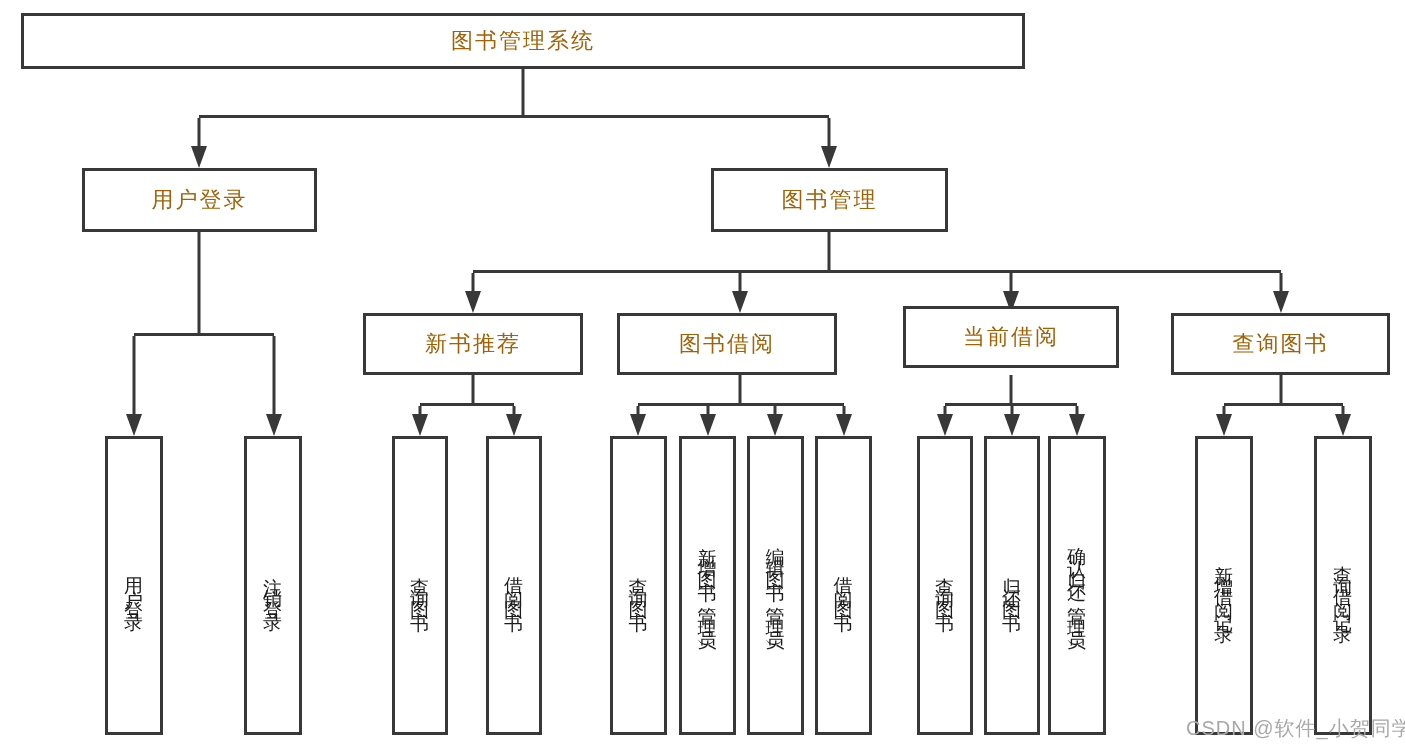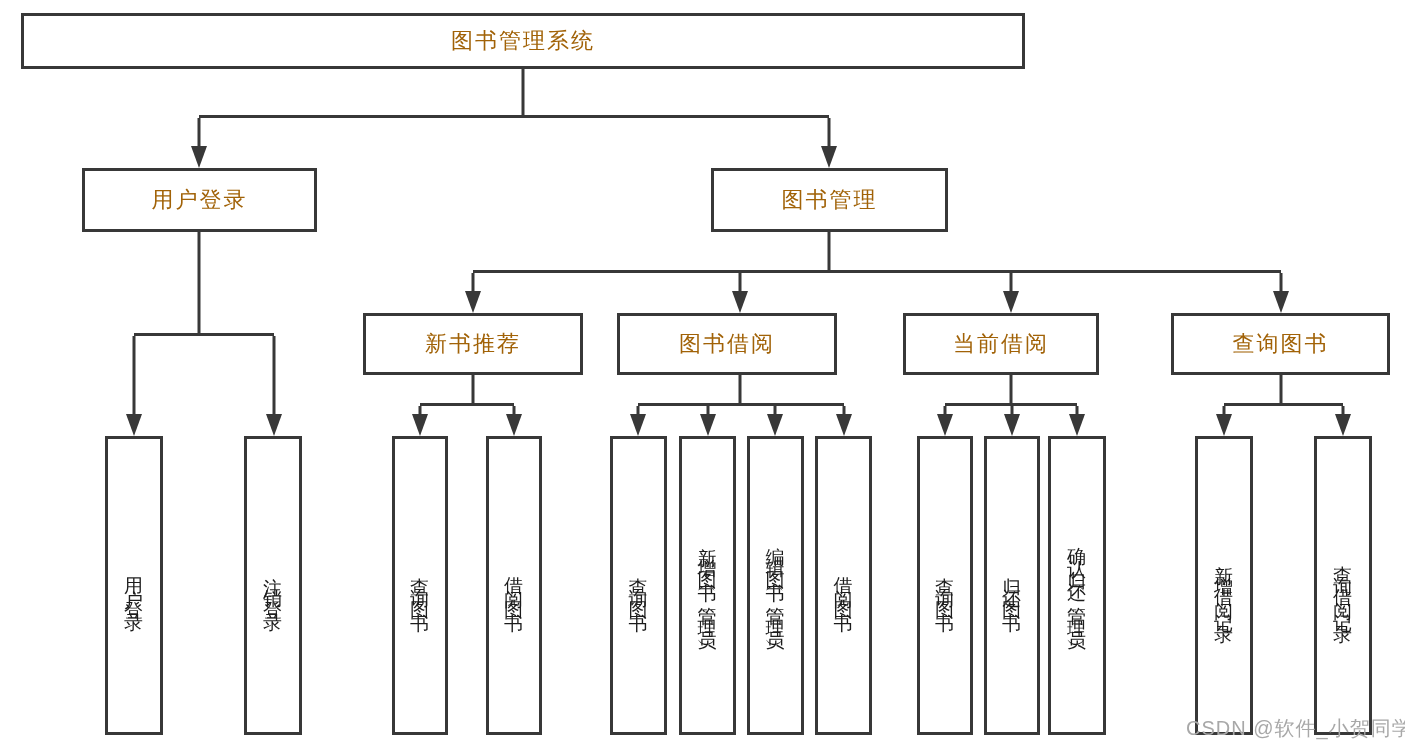--- a/index.html
+++ b/index.html
@@ -90,21 +90,21 @@
     <polygon class="head" points="1335,414 1351,414 1343,436"></polygon>
   </svg>
 
   <div class="hbox" style="left:21px; top:13px; width:1004px; height:56px;">图书管理系统</div>
 
   <div class="hbox" style="left:82px; top:168px; width:235px; height:64px;">用户登录</div>
   <div class="hbox" style="left:711px; top:168px; width:237px; height:64px;">图书管理</div>
 
   <div class="hbox" style="left:363px; top:313px; width:220px; height:62px;">新书推荐</div>
   <div class="hbox" style="left:617px; top:313px; width:220px; height:62px;">图书借阅</div>
-  <div class="hbox" style="left:903px; top:313px; width:196px; height:62px;">当前借阅</div>
+  <div class="hbox" style="left:903px; top:306px; width:216px; height:62px;">当前借阅</div>
   <div class="hbox" style="left:1171px; top:313px; width:219px; height:62px;">查询图书</div>
 
   <div class="vbox" style="left:105px; top:436px; width:58px; height:299px;">
     <span>用户登录</span>
   </div>
   <div class="vbox" style="left:244px; top:436px; width:58px; height:299px;">
     <span>注销登录</span>
   </div>
 
   <div class="vbox" style="left:392px; top:436px; width:56px; height:299px;">

